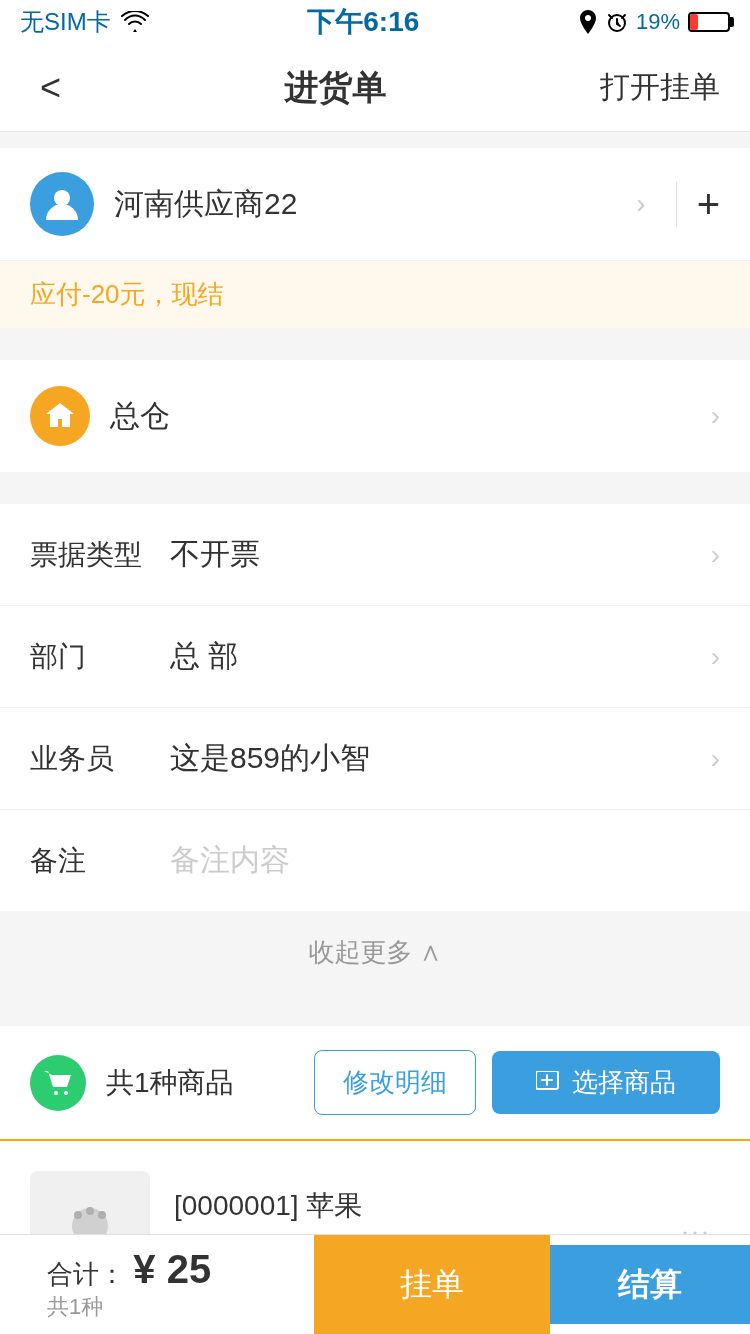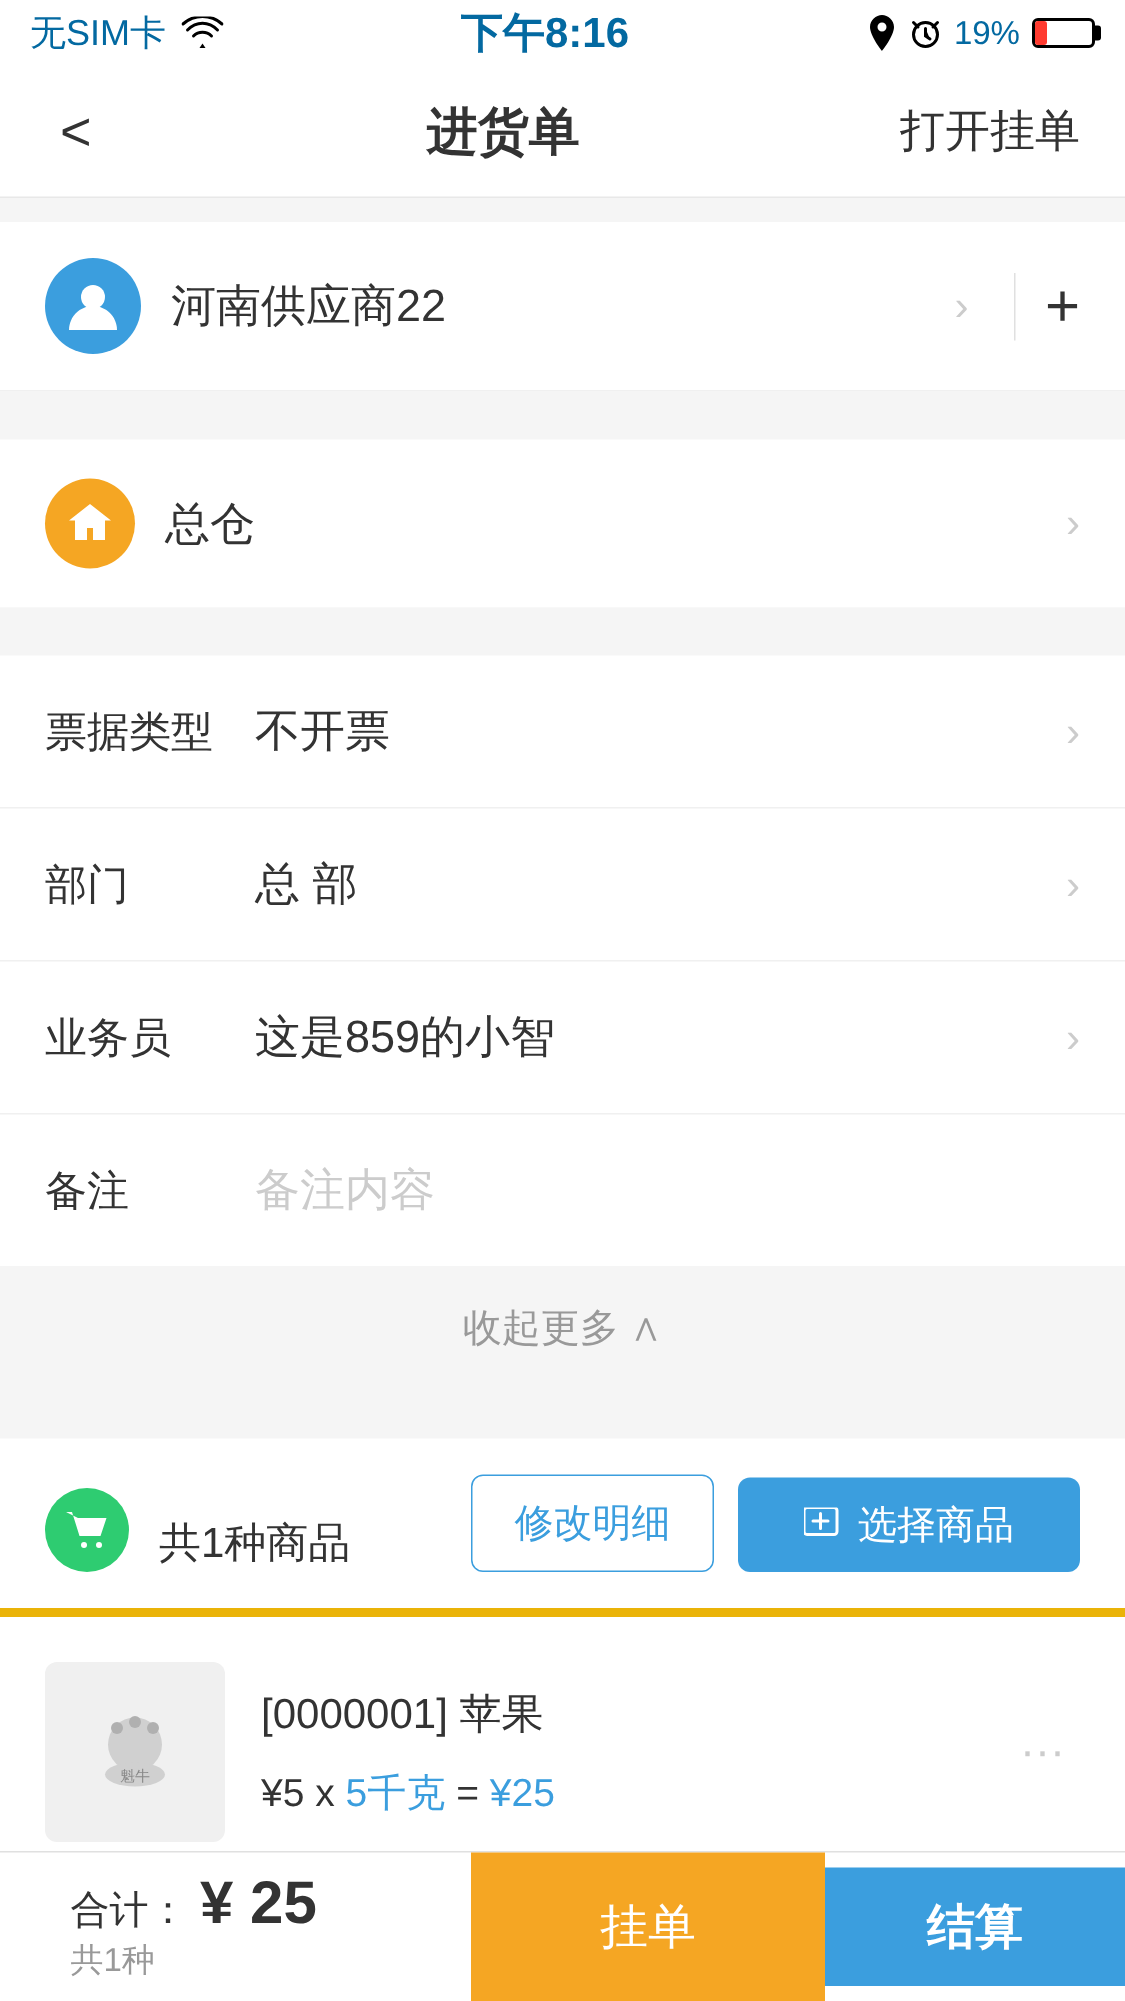--- a/index.html
+++ b/index.html
@@ -194,23 +194,23 @@
       cursor: pointer;
     }
 
     
     .products-section {
       background: #fff;
       margin-top: 16px;
     }
     .products-header {
       display: flex;
-      align-items: flex-end;
+      align-items: center;
       padding: 24px 30px;
-      border-bottom: 6px solid #eab308;
+      border-bottom: 2px solid #eab308;
     }
     .products-icon {
       width: 56px; height: 56px;
       border-radius: 50%;
       background: #2ecc71;
       display: flex; align-items: center; justify-content: center;
       margin-right: 20px;
       flex-shrink: 0;
     }
     .products-count {
@@ -346,21 +346,21 @@
 <div class="status-bar">
   <div class="status-left">
     <span>无SIM卡</span>
     <svg width="28" height="22" viewBox="0 0 28 22" fill="none">
       <path d="M14 18l2 3h-4l2-3z" fill="#000"></path>
       <path d="M8 13c1.5-1.5 3.5-2.5 6-2.5s4.5 1 6 2.5" stroke="#000" stroke-width="2" fill="none" stroke-linecap="round"></path>
       <path d="M4 9C7 6 10.5 4.5 14 4.5S21 6 24 9" stroke="#000" stroke-width="2" fill="none" stroke-linecap="round"></path>
       <path d="M1 5C5 1.5 9.2 0 14 0s9 1.5 13 5" stroke="#000" stroke-width="2" fill="none" stroke-linecap="round"></path>
     </svg>
   </div>
-  <div class="status-center">下午8:16</div>
+  <div class="status-center">下午6:16</div>
   <div class="status-right">
     <svg width="20" height="24" viewBox="0 0 20 24">
       <path d="M10 0C6 0 2 3.5 2 8c0 6 8 16 8 16s8-10 8-16c0-4.5-4-8-8-8zm0 11a3 3 0 110-6 3 3 0 010 6z" fill="#000"></path>
     </svg>
     <svg width="22" height="22" viewBox="0 0 22 22">
       <circle cx="11" cy="12" r="8" stroke="#000" stroke-width="2" fill="none"></circle>
       <path d="M11 8v5l3 2" stroke="#000" stroke-width="2" stroke-linecap="round"></path>
       <path d="M3 4l3 3M19 4l-3 3" stroke="#000" stroke-width="2" stroke-linecap="round"></path>
     </svg>
     <span>19%</span>
@@ -385,20 +385,21 @@
       <div class="supplier-avatar">
         <svg viewBox="0 0 40 40" fill="white">
           <circle cx="20" cy="14" r="8"></circle>
           <path d="M4 36c0-8.8 7.2-16 16-16s16 7.2 16 16"></path>
         </svg>
       </div>
       <span class="supplier-name">河南供应商22</span>
       <span class="supplier-chevron">›</span>
       <span class="supplier-add">+</span>
     </div>
+    <div class="payment-notice">应付-20元，现结</div>
   </div>
 
   <div class="divider-gray"></div>
 
   <div class="warehouse-section">
     <div class="warehouse-row">
       <div class="warehouse-icon">
         <svg width="32" height="32" viewBox="0 0 32 32" fill="white">
           <path d="M16 3L2 14h4v13h8v-8h4v8h8V14h4L16 3z"></path>
         </svg>

